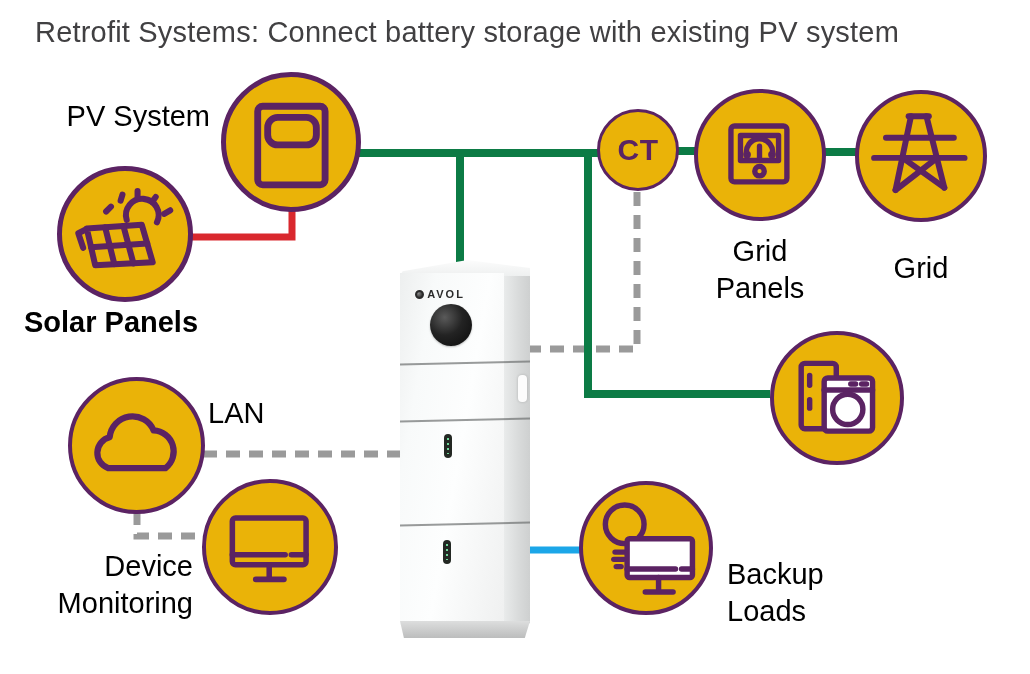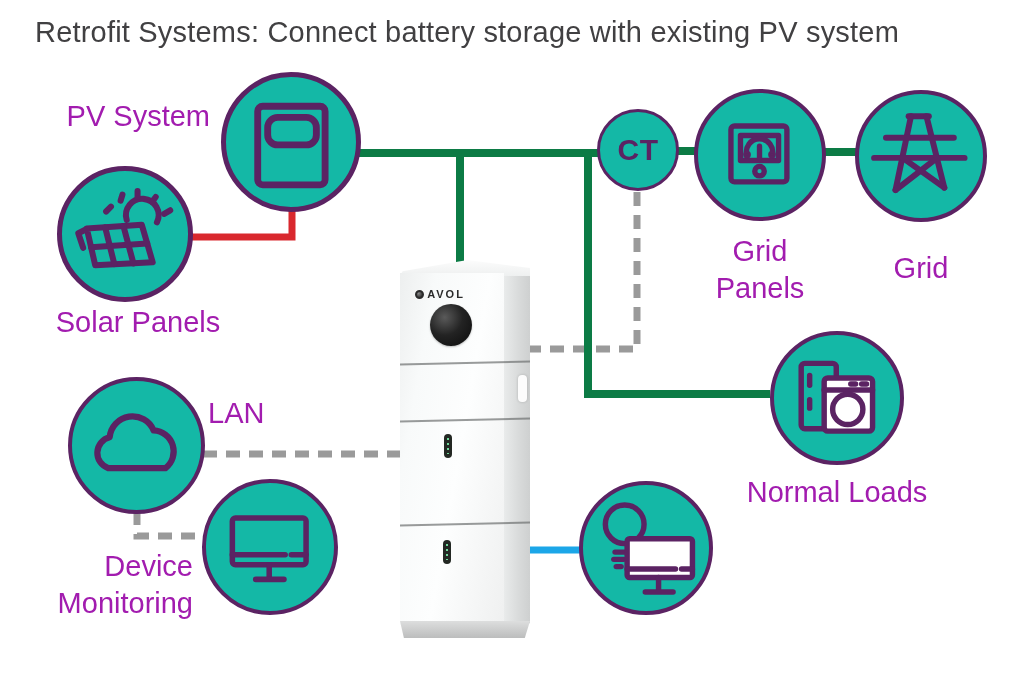--- a/index.html
+++ b/index.html
@@ -4,33 +4,33 @@
 <style>
   html,body{margin:0;padding:0;background:#fff;}
   #stage{
     position:relative;width:1030px;height:674px;background:#ffffff;
     font-family:"Liberation Sans", sans-serif;overflow:hidden;border-radius:9px;
   }
   
   #wires{position:absolute;left:0;top:0;z-index:0;}
   
   .node{
-    position:absolute;border-radius:50%;background:#14b8a6;z-index:2;
+    position:absolute;border-radius:50%;background:#eab308;z-index:2;
     display:flex;align-items:center;justify-content:center;box-sizing:border-box;
     border:4px solid #5b2363;
   }
   .node svg{width:96%;height:96%;}
   .stroke5{border-width:5px;}
   .stroke3{border-width:3px;}
   .ct-text{
     font-weight:bold;font-size:30px;color:#5b2363;letter-spacing:.5px;
   }
   
   .lbl{
-    position:absolute;z-index:3;color:#a21caf;font-size:29px;line-height:37px;
+    position:absolute;z-index:3;color:#000000;font-size:29px;line-height:37px;
     white-space:nowrap;
   }
   .title{
     position:absolute;left:35px;top:16px;z-index:3;color:#414042;font-size:29px;
     letter-spacing:.2px;white-space:nowrap;
   }
   
   #battery{position:absolute;left:398px;top:260px;width:134px;height:380px;z-index:1;}
   .bat-top{
     position:absolute;left:2px;top:0;width:130px;height:16px;
@@ -140,21 +140,21 @@
       <line x1="60" y1="19" x2="60" y2="14"></line>
       <line x1="72" y1="23" x2="75" y2="19"></line>
       <line x1="82" y1="33" x2="87" y2="30"></line>
       <polygon points="18,45 63.5,42 72.5,73 25,75.5"></polygon>
       <line x1="21.5" y1="60.5" x2="68" y2="57.5"></line>
       <line x1="33.2" y1="44" x2="40.8" y2="74.5"></line>
       <line x1="48.3" y1="43" x2="56.6" y2="74"></line>
       <polyline points="18,45.5 11,49 15,61"></polyline>
     </svg>
   </div>
-  <div class="lbl" style="left:38px;top:304px;width:200px;text-align:center;">Solar Panels</div>
+  <div class="lbl" style="left:11px;top:304px;width:200px;text-align:center;font-weight:bold;">Solar Panels</div>
 
   <div class="node stroke3" style="left:597px;top:109px;width:82px;height:82px;">
     <span class="ct-text">CT</span>
   </div>
 
   <div class="node" style="left:694px;top:89px;width:132px;height:132px;">
     <svg viewBox="0 0 100 100" fill="none" stroke="#5b2363" stroke-width="4.5" stroke-linejoin="round" stroke-linecap="round">
       <rect x="26" y="26" width="47" height="47" rx="3"></rect>
       <rect x="34" y="34" width="32" height="21"></rect>
       <path d="M39.5,51 A11,11 0 1 1 60.5,51"></path>
@@ -187,35 +187,38 @@
       <rect x="20" y="21" width="29" height="54" rx="3"></rect>
       <line x1="27" y1="31" x2="27" y2="39"></line>
       <line x1="27" y1="51" x2="27" y2="58"></line>
       <rect x="39" y="33" width="40" height="44" rx="3" fill="#fff"></rect>
       <line x1="39" y1="43" x2="79" y2="43"></line>
       <line x1="61" y1="38" x2="65" y2="38"></line>
       <line x1="70" y1="38" x2="74" y2="38"></line>
       <circle cx="58.5" cy="59" r="12.5"></circle>
     </svg>
   </div>
-  <div class="lbl" style="left:737px;top:474px;width:200px;text-align:center;">Normal Loads</div>
 
   <div class="node" style="left:579px;top:481px;width:134px;height:134px;">
     <svg viewBox="0 0 100 100" fill="none" stroke="#5b2363" stroke-width="4.5" stroke-linejoin="round" stroke-linecap="round">
       <circle cx="32" cy="30" r="16"></circle>
       <line x1="24" y1="53" x2="33" y2="53"></line>
       <line x1="23" y1="59" x2="31" y2="59"></line>
       <line x1="25" y1="65" x2="29" y2="65"></line>
       <rect x="34" y="42" width="54" height="32" rx="2" fill="#fff"></rect>
       <line x1="34" y1="67" x2="74" y2="67"></line>
       <line x1="79" y1="67" x2="88" y2="67"></line>
       <line x1="60" y1="74" x2="60" y2="84"></line>
       <line x1="49" y1="86" x2="72" y2="86"></line>
     </svg>
   </div>
+  <div class="lbl" style="left:727px;top:556px;white-space:normal;">
+    <span style="display:block">Backup</span>
+    <span style="display:block">Loads</span>
+  </div>
 
   <div class="node" style="left:68px;top:377px;width:137px;height:137px;">
     <svg viewBox="0 0 100 100" fill="none" stroke="#5b2363" stroke-width="5" stroke-linejoin="round" stroke-linecap="round">
       <path d="M27,68 A13,13 0 0 1 28,43 A18.5,18.5 0 0 1 63.5,37.5 A17,17 0 0 1 73,68 Z"></path>
     </svg>
   </div>
   <div class="lbl" style="left:208px;top:395px;text-align:right;">LAN</div>
 
   <div class="node" style="left:202px;top:479px;width:136px;height:136px;">
     <svg viewBox="0 0 100 100" fill="none" stroke="#5b2363" stroke-width="4.5" stroke-linejoin="round" stroke-linecap="round">

